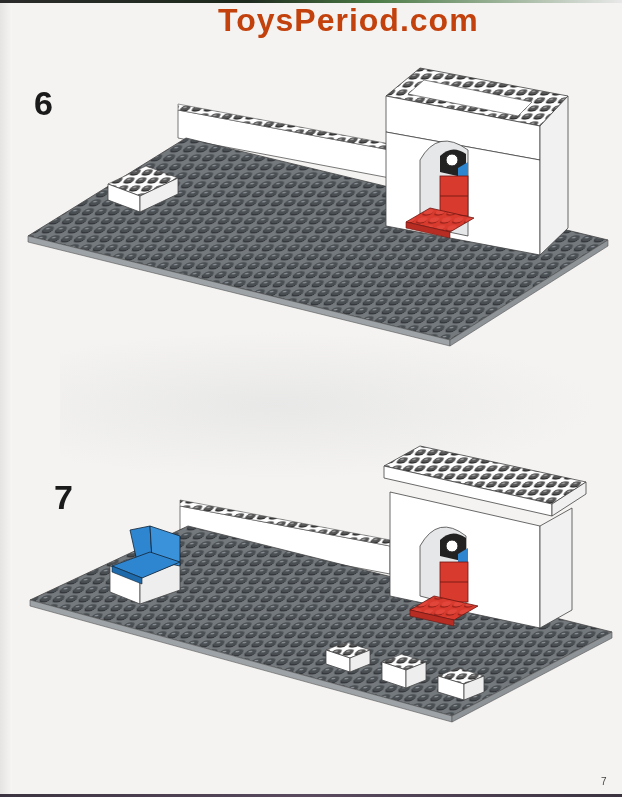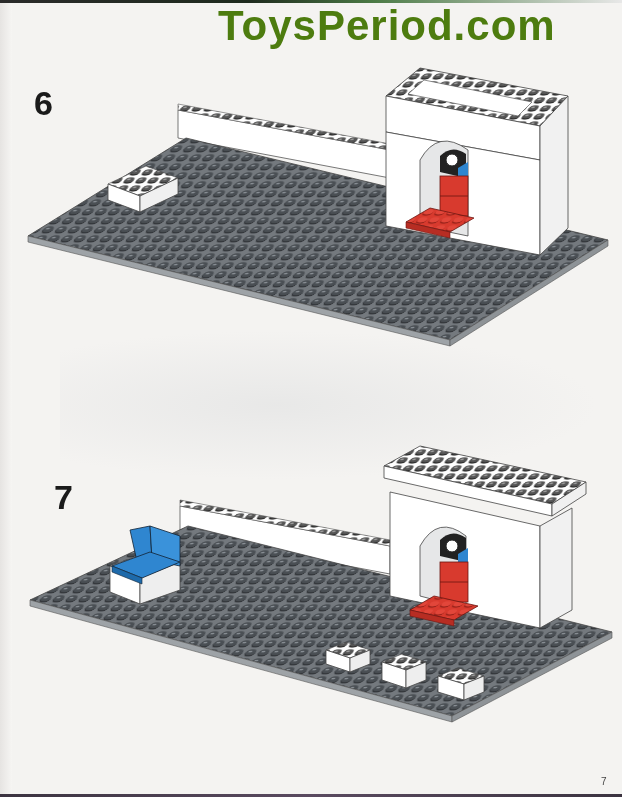--- a/index.html
+++ b/index.html
@@ -15,22 +15,22 @@
   .left-edge {
     position: absolute; left: 0; top: 0; width: 12px; height: 797px;
     background: linear-gradient(90deg, #e6e4e2, #f6f5f3);
   }
   .bottom-bar {
     position: absolute; left: 0; bottom: 0; width: 622px; height: 3px;
     background: linear-gradient(90deg, #3b3340, #5a4a60, #3b3340);
   }
   .watermark {
     position: absolute; left: 218px; top: 2px;
-    font-size: 42px; font-weight: bold; letter-spacing: 1px;
-    color: #4d7c0f;
+    font-size: 32px; font-weight: bold; letter-spacing: 1px;
+    color: #c2410c;
   }
   .step-number {
     position: absolute; font-size: 34px; font-weight: bold; color: #1a1a1a;
   }
   #step6-number { left: 34px; top: 84px; }
   #step7-number { left: 54px; top: 478px; }
   .page-number {
     position: absolute; left: 601px; top: 776px; font-size: 10px; color: #444;
   }
   svg.scene { position: absolute; left: 0; top: 0; }

